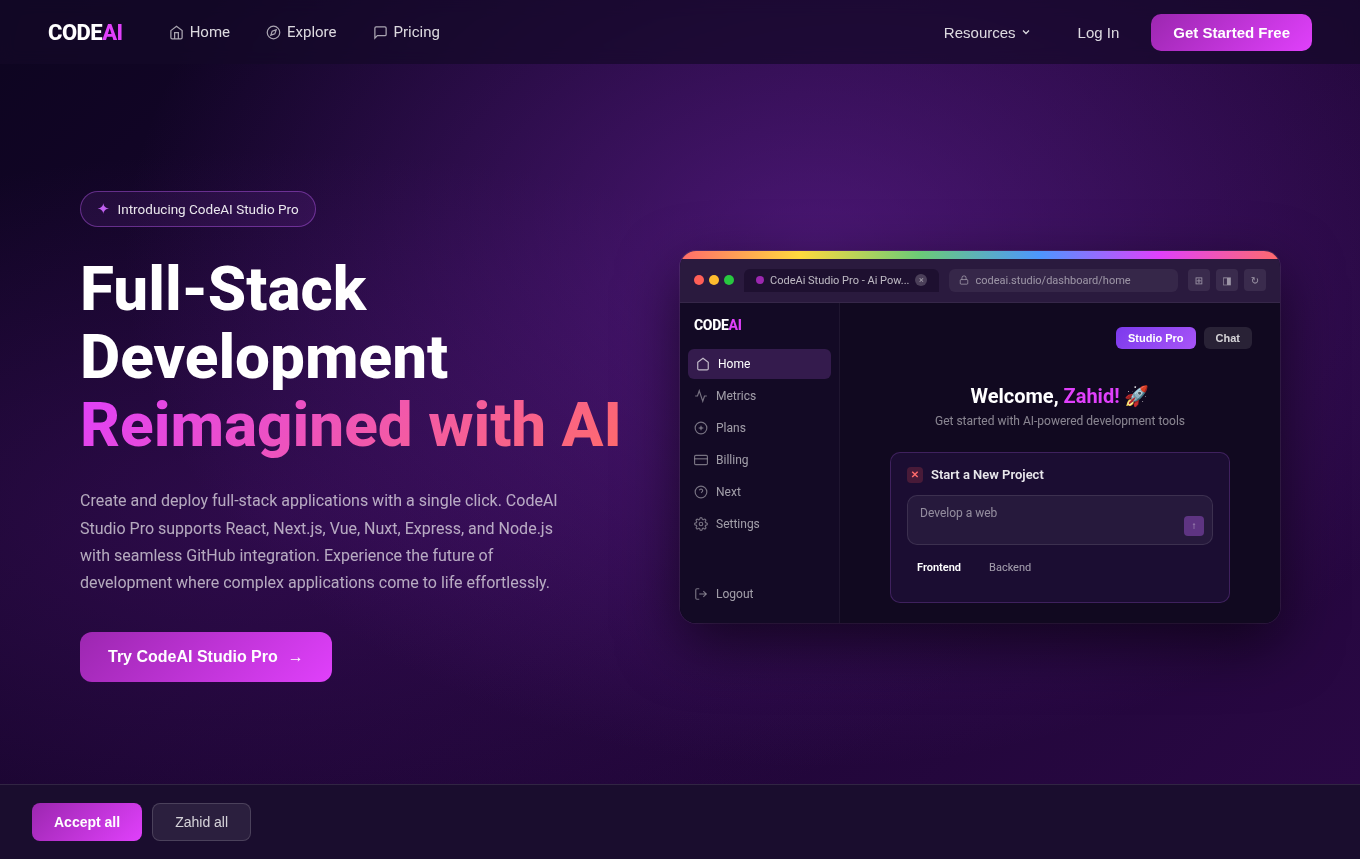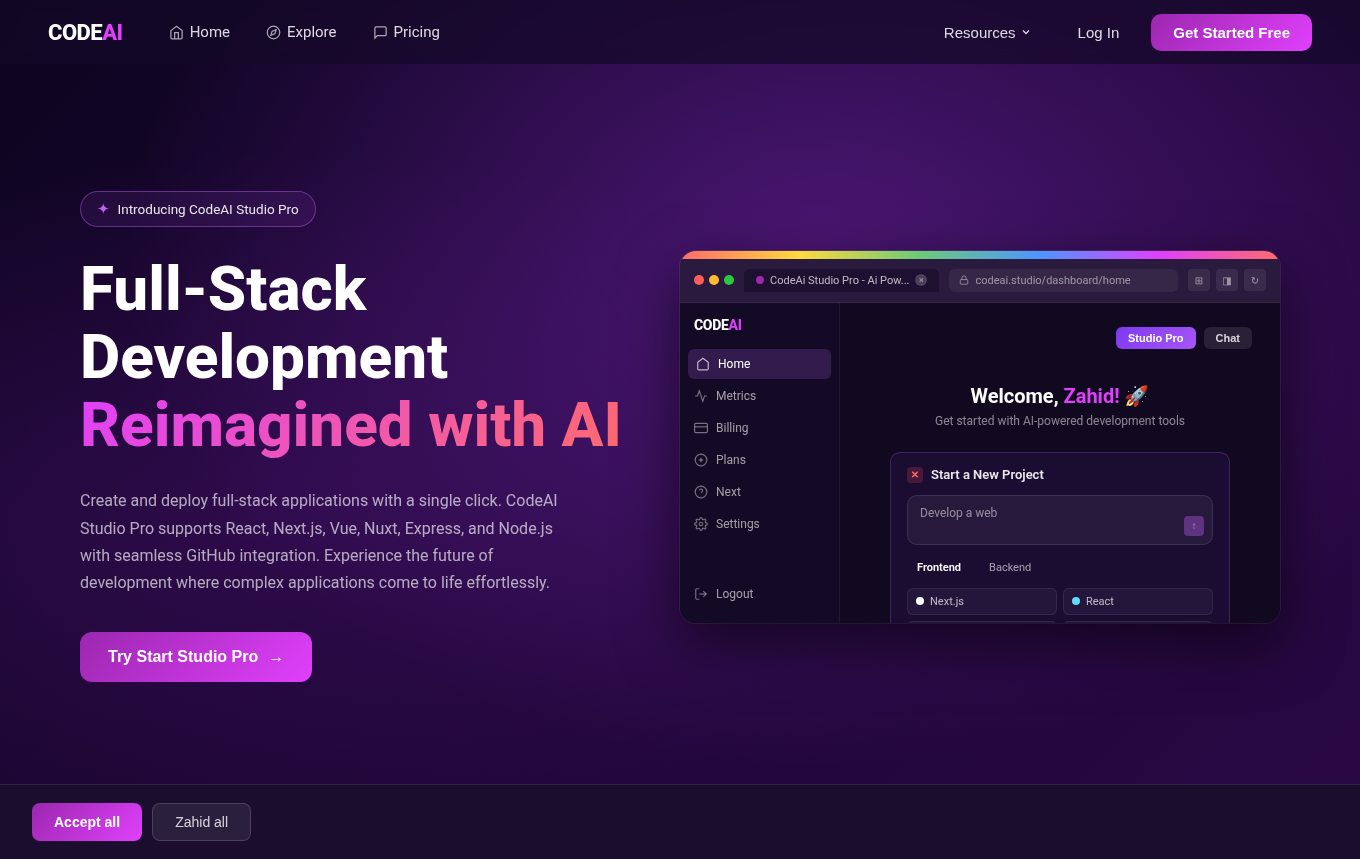--- a/index.html
+++ b/index.html
@@ -632,21 +632,21 @@
       <span>Introducing CodeAI Studio Pro</span>
     </div>
     <h1 class="hero-title">
       <span>Full-Stack</span><br>
       <span>Development</span><br>
       <span class="hero-title-gradient">Reimagined with AI</span>
     </h1>
     <p class="hero-description">Create and deploy full-stack applications with a single click. CodeAI Studio Pro supports React, Next.js, Vue, Nuxt, Express, and Node.js with seamless GitHub integration. Experience the future of development where complex applications come to life effortlessly.</p>
     <div class="hero-action">
       <button class="try-btn">
-        <span>Try Start Studio Pro</span>
+        <span>Try CodeAI Studio Pro</span>
         <span>→</span>
       </button>
     </div>
   </div>
 
   <div class="hero-right">
     <div class="screenshot-wrapper">
 
       <div class="screenshot-rainbow"></div>
 
@@ -686,32 +686,32 @@
             <span>Home</span>
           </div>
           <div class="sidebar-item">
             <svg class="sidebar-item-icon" viewBox="0 0 24 24" fill="none" stroke="currentColor" stroke-width="2">
                 <polyline points="22 12 18 12 15 21 9 3 6 12 2 12"></polyline>
               </svg>
             <span>Metrics</span>
           </div>
           <div class="sidebar-item">
             <svg class="sidebar-item-icon" viewBox="0 0 24 24" fill="none" stroke="currentColor" stroke-width="2">
-                <rect x="1" y="4" width="22" height="16" rx="2" ry="2"></rect>
-                <line x1="1" y1="10" x2="23" y2="10"></line>
-              </svg>
-            <span>Billing</span>
-          </div>
-          <div class="sidebar-item">
-            <svg class="sidebar-item-icon" viewBox="0 0 24 24" fill="none" stroke="currentColor" stroke-width="2">
                 <circle cx="12" cy="12" r="10"></circle>
                 <line x1="12" y1="8" x2="12" y2="16"></line>
                 <line x1="8" y1="12" x2="16" y2="12"></line>
               </svg>
             <span>Plans</span>
+          </div>
+          <div class="sidebar-item">
+            <svg class="sidebar-item-icon" viewBox="0 0 24 24" fill="none" stroke="currentColor" stroke-width="2">
+                <rect x="1" y="4" width="22" height="16" rx="2" ry="2"></rect>
+                <line x1="1" y1="10" x2="23" y2="10"></line>
+              </svg>
+            <span>Billing</span>
           </div>
           <div class="sidebar-item">
             <svg class="sidebar-item-icon" viewBox="0 0 24 24" fill="none" stroke="currentColor" stroke-width="2">
                 <circle cx="12" cy="12" r="10"></circle>
                 <path d="M9.09 9a3 3 0 015.83 1c0 2-3 3-3 3"></path>
                 <line x1="12" y1="17" x2="12.01" y2="17"></line>
               </svg>
             <span>Next</span>
           </div>
           <div class="sidebar-item">
@@ -756,38 +756,20 @@
               <div class="project-input-send" style="position:absolute;right:8px;bottom:8px;">↑</div>
             </div>
             <div class="stack-tabs">
               <div class="stack-tab active">
                 <span>Frontend</span>
               </div>
               <div class="stack-tab">
                 <span>Backend</span>
               </div>
             </div>
-            <div class="stack-options">
-              <div class="stack-option">
-                <div class="stack-dot" style="background:#ffffff;"></div>
-                <span>Next.js</span>
-              </div>
-              <div class="stack-option">
-                <div class="stack-dot" style="background:#61dafb;"></div>
-                <span>React</span>
-              </div>
-              <div class="stack-option">
-                <div class="stack-dot" style="background:#42b883;"></div>
-                <span>Vue</span>
-              </div>
-              <div class="stack-option">
-                <div class="stack-dot" style="background:#00dc82;"></div>
-                <span>Nuxt</span>
-              </div>
-            </div>
           </div>
         </div>
       </div>
     </div>
   </div>
 </section>
 
 <div class="cookie-banner">
   <div class="cookie-actions">
     <button class="accept-btn">

